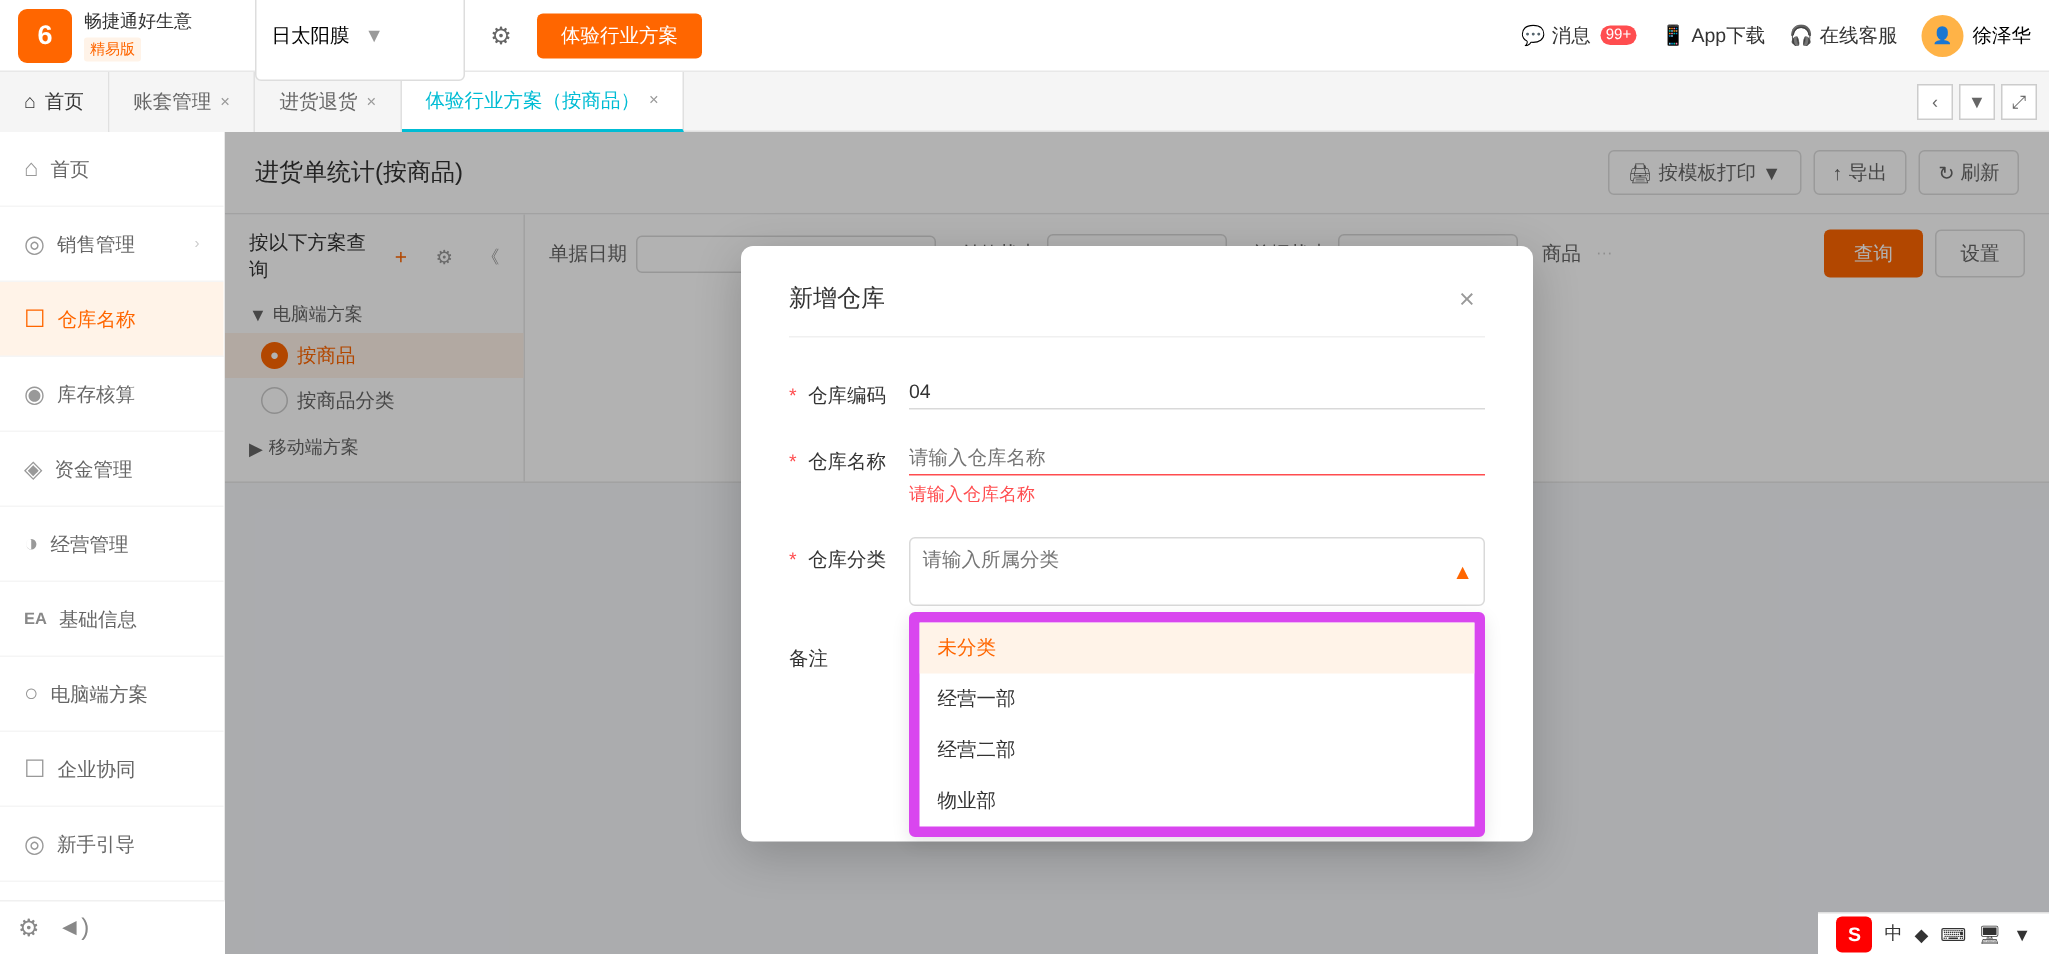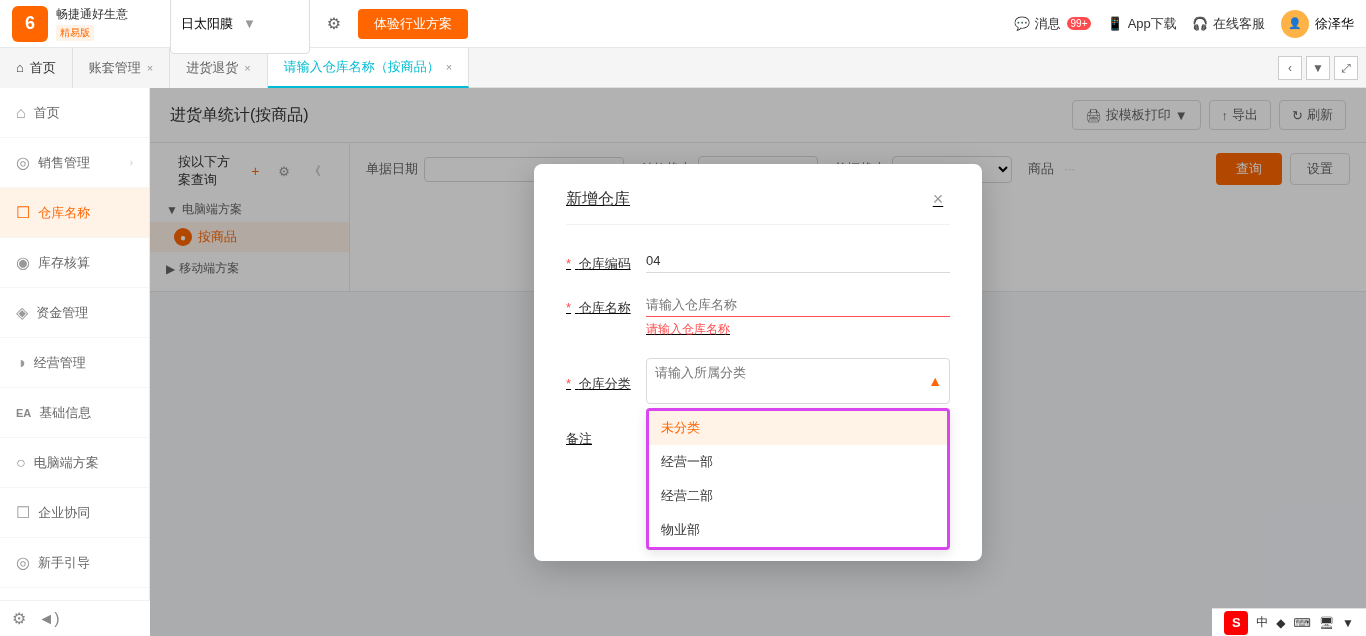--- a/index.html
+++ b/index.html
@@ -283,21 +283,21 @@
       font-size: 13px;
     }
 
     
     .dropdown-list {
       position: absolute;
       top: calc(100% + 4px);
       left: 0;
       right: 0;
       background: #fff;
-      border: 3px solid #d946ef;
+      border: 7px solid #d946ef;
       border-radius: 4px;
       box-shadow: 0 4px 12px rgba(0,0,0,0.1);
       z-index: 200;
       overflow: hidden;
     }
     .dropdown-item {
       padding: 8px 12px;
       font-size: 13px;
       color: #333;
       cursor: pointer;
@@ -399,21 +399,21 @@
   </div>
   <div class="tab-item">
     <span>账套管理</span>
     <span class="tab-close">×</span>
   </div>
   <div class="tab-item">
     <span>进货退货</span>
     <span class="tab-close">×</span>
   </div>
   <div class="tab-item active">
-    <span>请输入仓库名称（按商品）</span>
+    <span>体验行业方案（按商品）</span>
     <span class="tab-close">×</span>
   </div>
   <div class="tab-spacer"></div>
   <div class="tab-actions">
     <div class="tab-action-btn">‹</div>
     <div class="tab-action-btn">▼</div>
     <div class="tab-action-btn">⤢</div>
   </div>
 </div>
 
@@ -489,36 +489,40 @@
         <button class="page-action-btn">
           <span>↻</span>
           <span>刷新</span>
         </button>
       </div>
     </div>
 
     <div style="display:flex;background:#fff;border-bottom:1px solid #e8e8e8;">
 
       <div style="width:200px;border-right:1px solid #e8e8e8;padding:10px 0;flex-shrink:0;">
-        <div style="display:flex;align-items:center;padding:0 28px 8px;gap:19px;">
+        <div style="display:flex;align-items:center;padding:0 16px 8px;gap:19px;">
           <span style="font-size:13px;color:#333;">按以下方案查询</span>
           <span style="color:#ff6600;cursor:pointer;font-size:14px;">+</span>
           <span style="color:#999;cursor:pointer;font-size:13px;">⚙</span>
           <span style="color:#999;cursor:pointer;font-size:12px;margin-left:auto;">《</span>
         </div>
         <div style="padding:4px 12px 4px 16px;font-size:12px;color:#666;display:flex;align-items:center;gap:4px;">
           <span>▼</span>
           <span>电脑端方案</span>
         </div>
         <div style="display:flex;align-items:center;padding:6px 12px 6px 24px;cursor:pointer;background:#fff3e8;">
           <span style="width:18px;height:18px;border-radius:50%;background:#ff6600;display:flex;align-items:center;justify-content:center;margin-right:6px;">
             <span style="color:#fff;font-size:10px;">●</span>
           </span>
           <span style="font-size:13px;color:#ff6600;">按商品</span>
         </div>
+        <div style="display:flex;align-items:center;padding:6px 12px 6px 24px;cursor:pointer;">
+          <span style="width:18px;height:18px;border-radius:50%;border:1px solid #ccc;display:flex;align-items:center;justify-content:center;margin-right:6px;"></span>
+          <span style="font-size:13px;color:#666;">按商品分类</span>
+        </div>
         <div style="padding:4px 12px 4px 16px;font-size:12px;color:#666;display:flex;align-items:center;gap:4px;margin-top:4px;">
           <span>▶</span>
           <span>移动端方案</span>
         </div>
       </div>
 
       <div style="flex:1;padding:10px 16px;">
         <div style="display:flex;align-items:center;gap:16px;flex-wrap:wrap;">
           <div class="query-field">
             <span class="query-field-label">单据日期</span>
@@ -555,21 +559,21 @@
         <span style="width:8px;height:8px;border-radius:50%;background:#ccc;display:inline-block;"></span>
         <span>选择左侧的方案</span>
       </div>
       <div style="display:flex;align-items:center;gap:8px;">
         <span style="width:8px;height:8px;border-radius:50%;background:#ccc;display:inline-block;"></span>
         <span>用[过滤]条件来缩小分析范围</span>
       </div>
     </div>
 
     <div class="modal-overlay">
-      <div class="modal" style="width:448px;max-width:90%;text-decoration:underline;">
+      <div class="modal" style="width:528px;max-width:90%;">
         <div class="modal-header">
           <span class="modal-title">新增仓库</span>
           <span class="modal-close">×</span>
         </div>
 
         <div class="form-row">
           <div class="form-label">
             <span class="required-star">*</span>
             <span>仓库编码</span>
           </div>
@@ -582,21 +586,21 @@
           <div class="form-label">
             <span class="required-star">*</span>
             <span>仓库名称</span>
           </div>
           <div class="form-control-wrap">
             <input class="form-input error" type="text" placeholder="请输入仓库名称" style="">
             <div class="error-msg">请输入仓库名称</div>
           </div>
         </div>
 
-        <div class="form-row" style="position:relative;align-items:center;">
+        <div class="form-row" style="position:relative;">
           <div class="form-label">
             <span class="required-star">*</span>
             <span>仓库分类</span>
           </div>
           <div class="form-select-wrap">
             <input class="form-select-input" type="text" placeholder="请输入所属分类" style="">
             <span class="select-arrow">▲</span>
             
             <div class="dropdown-list">
               <div class="dropdown-item selected">未分类</div>

